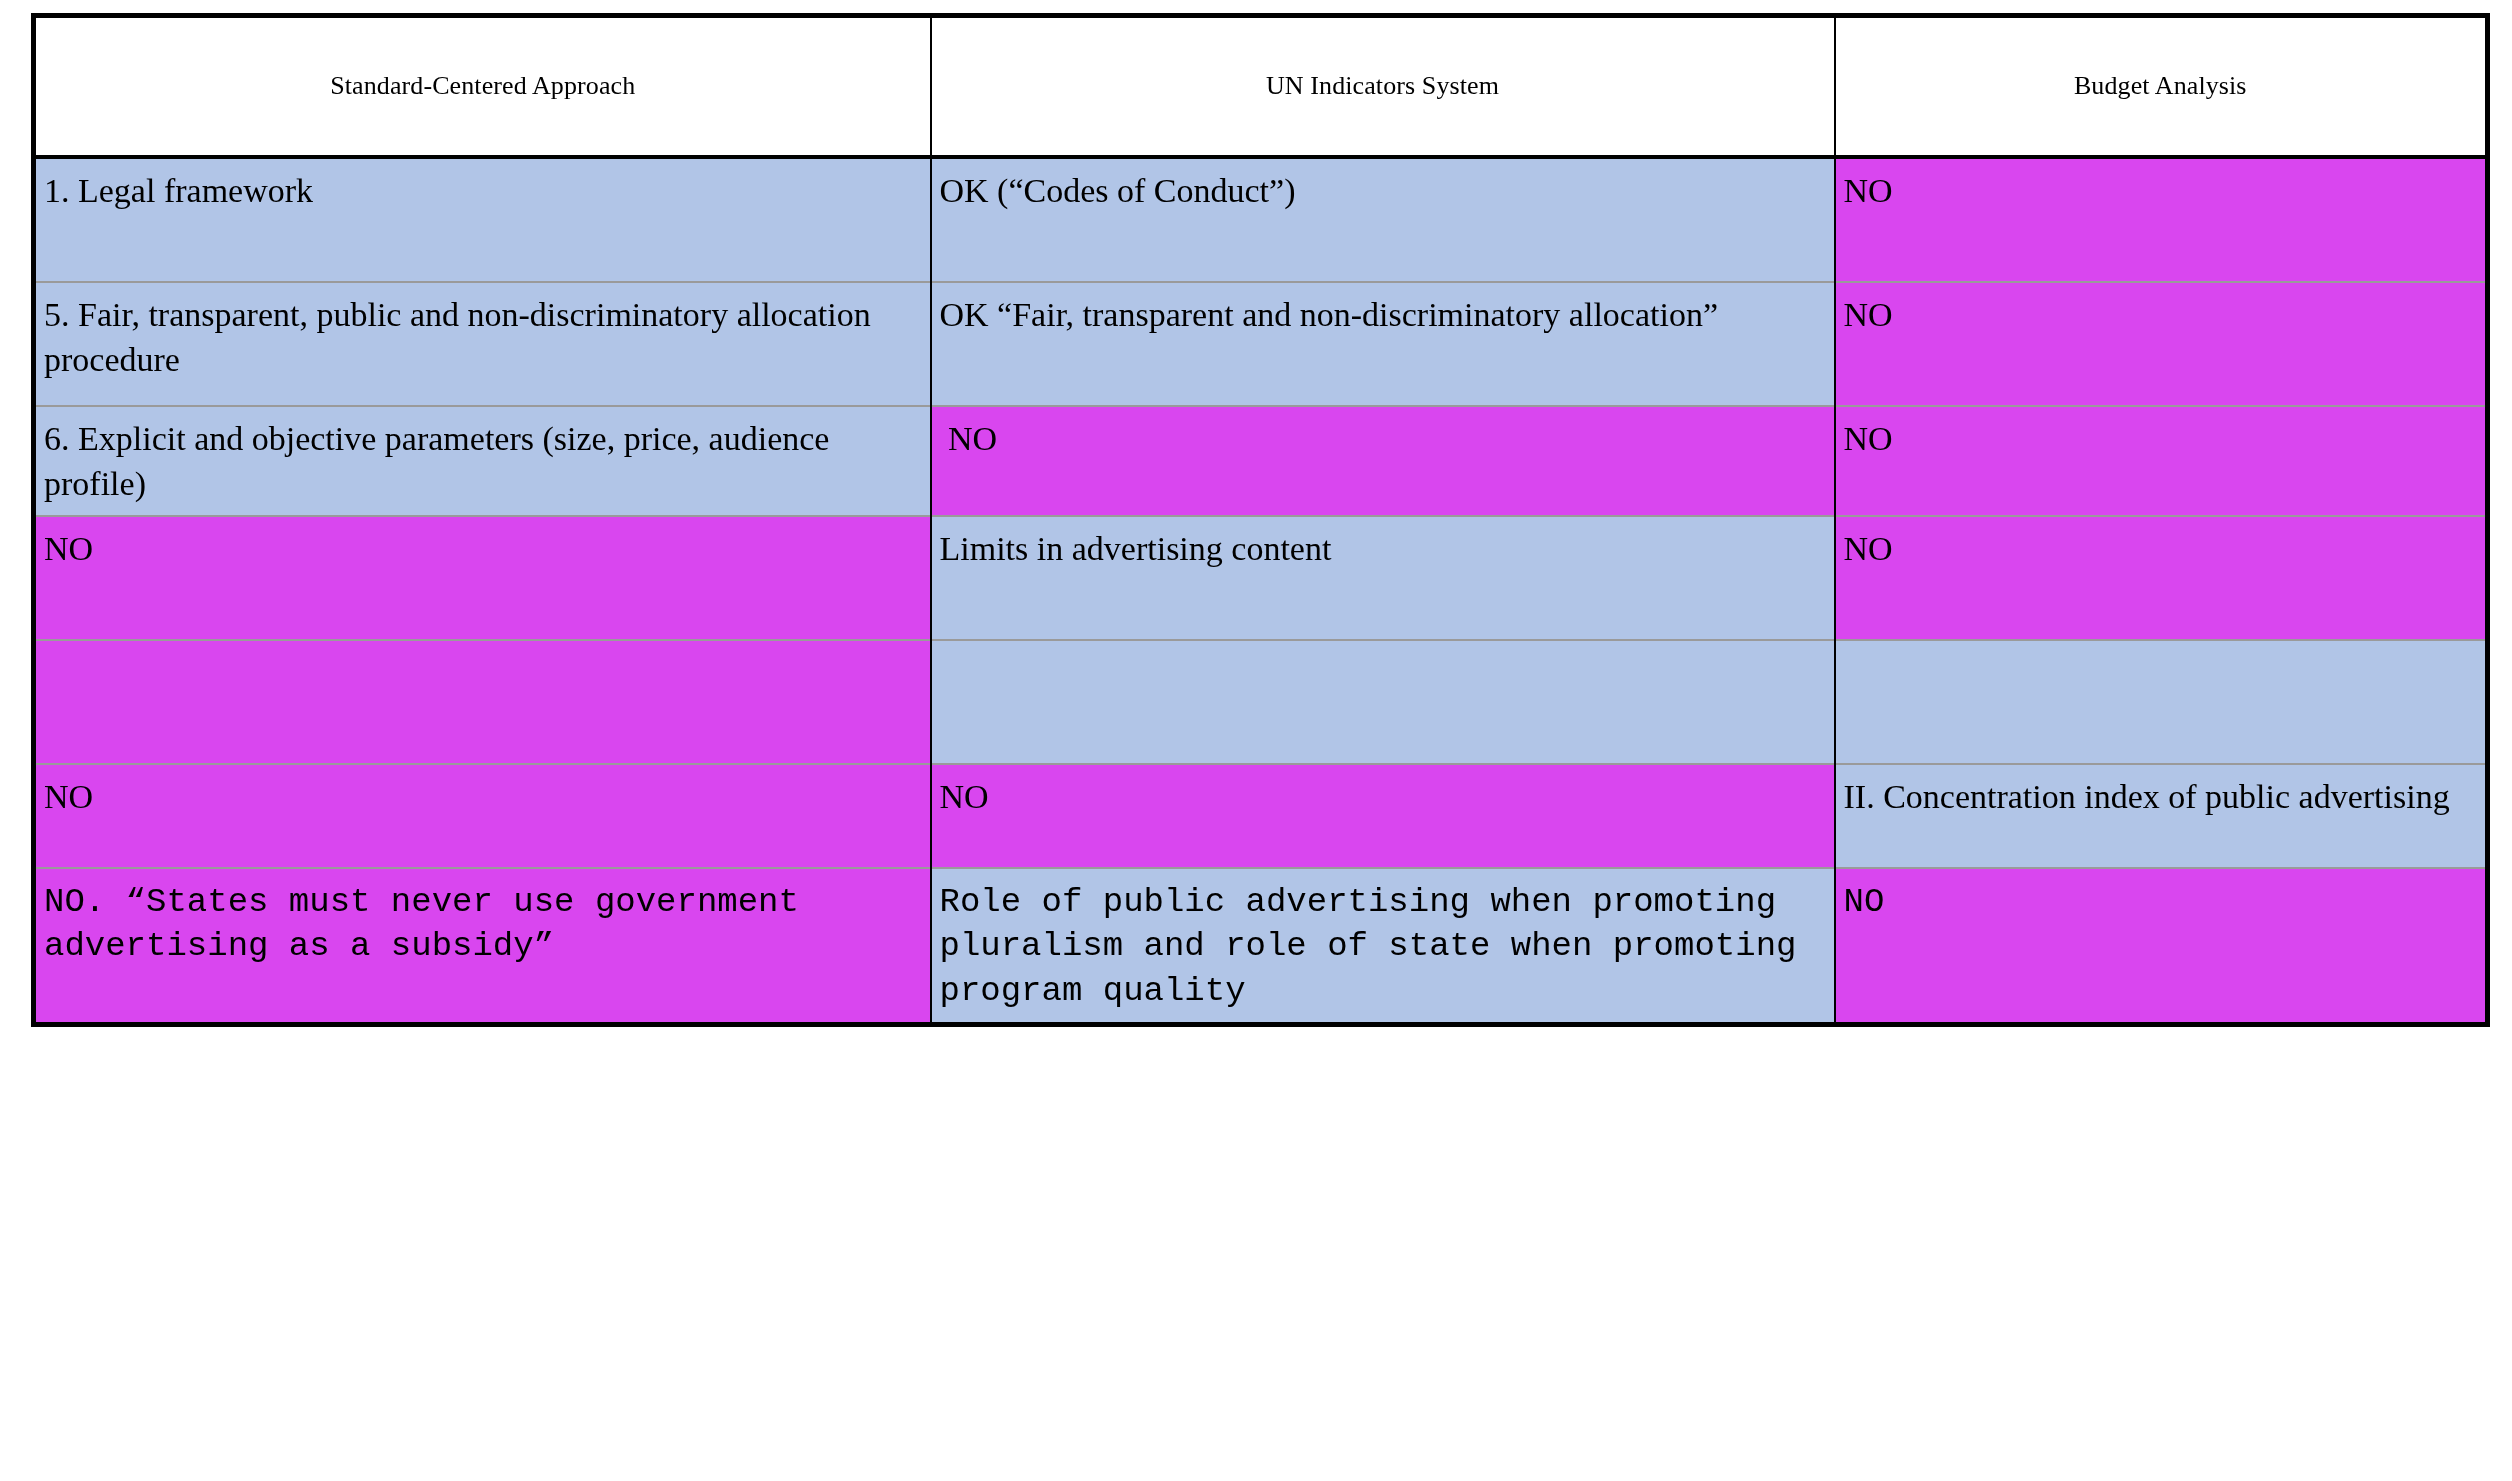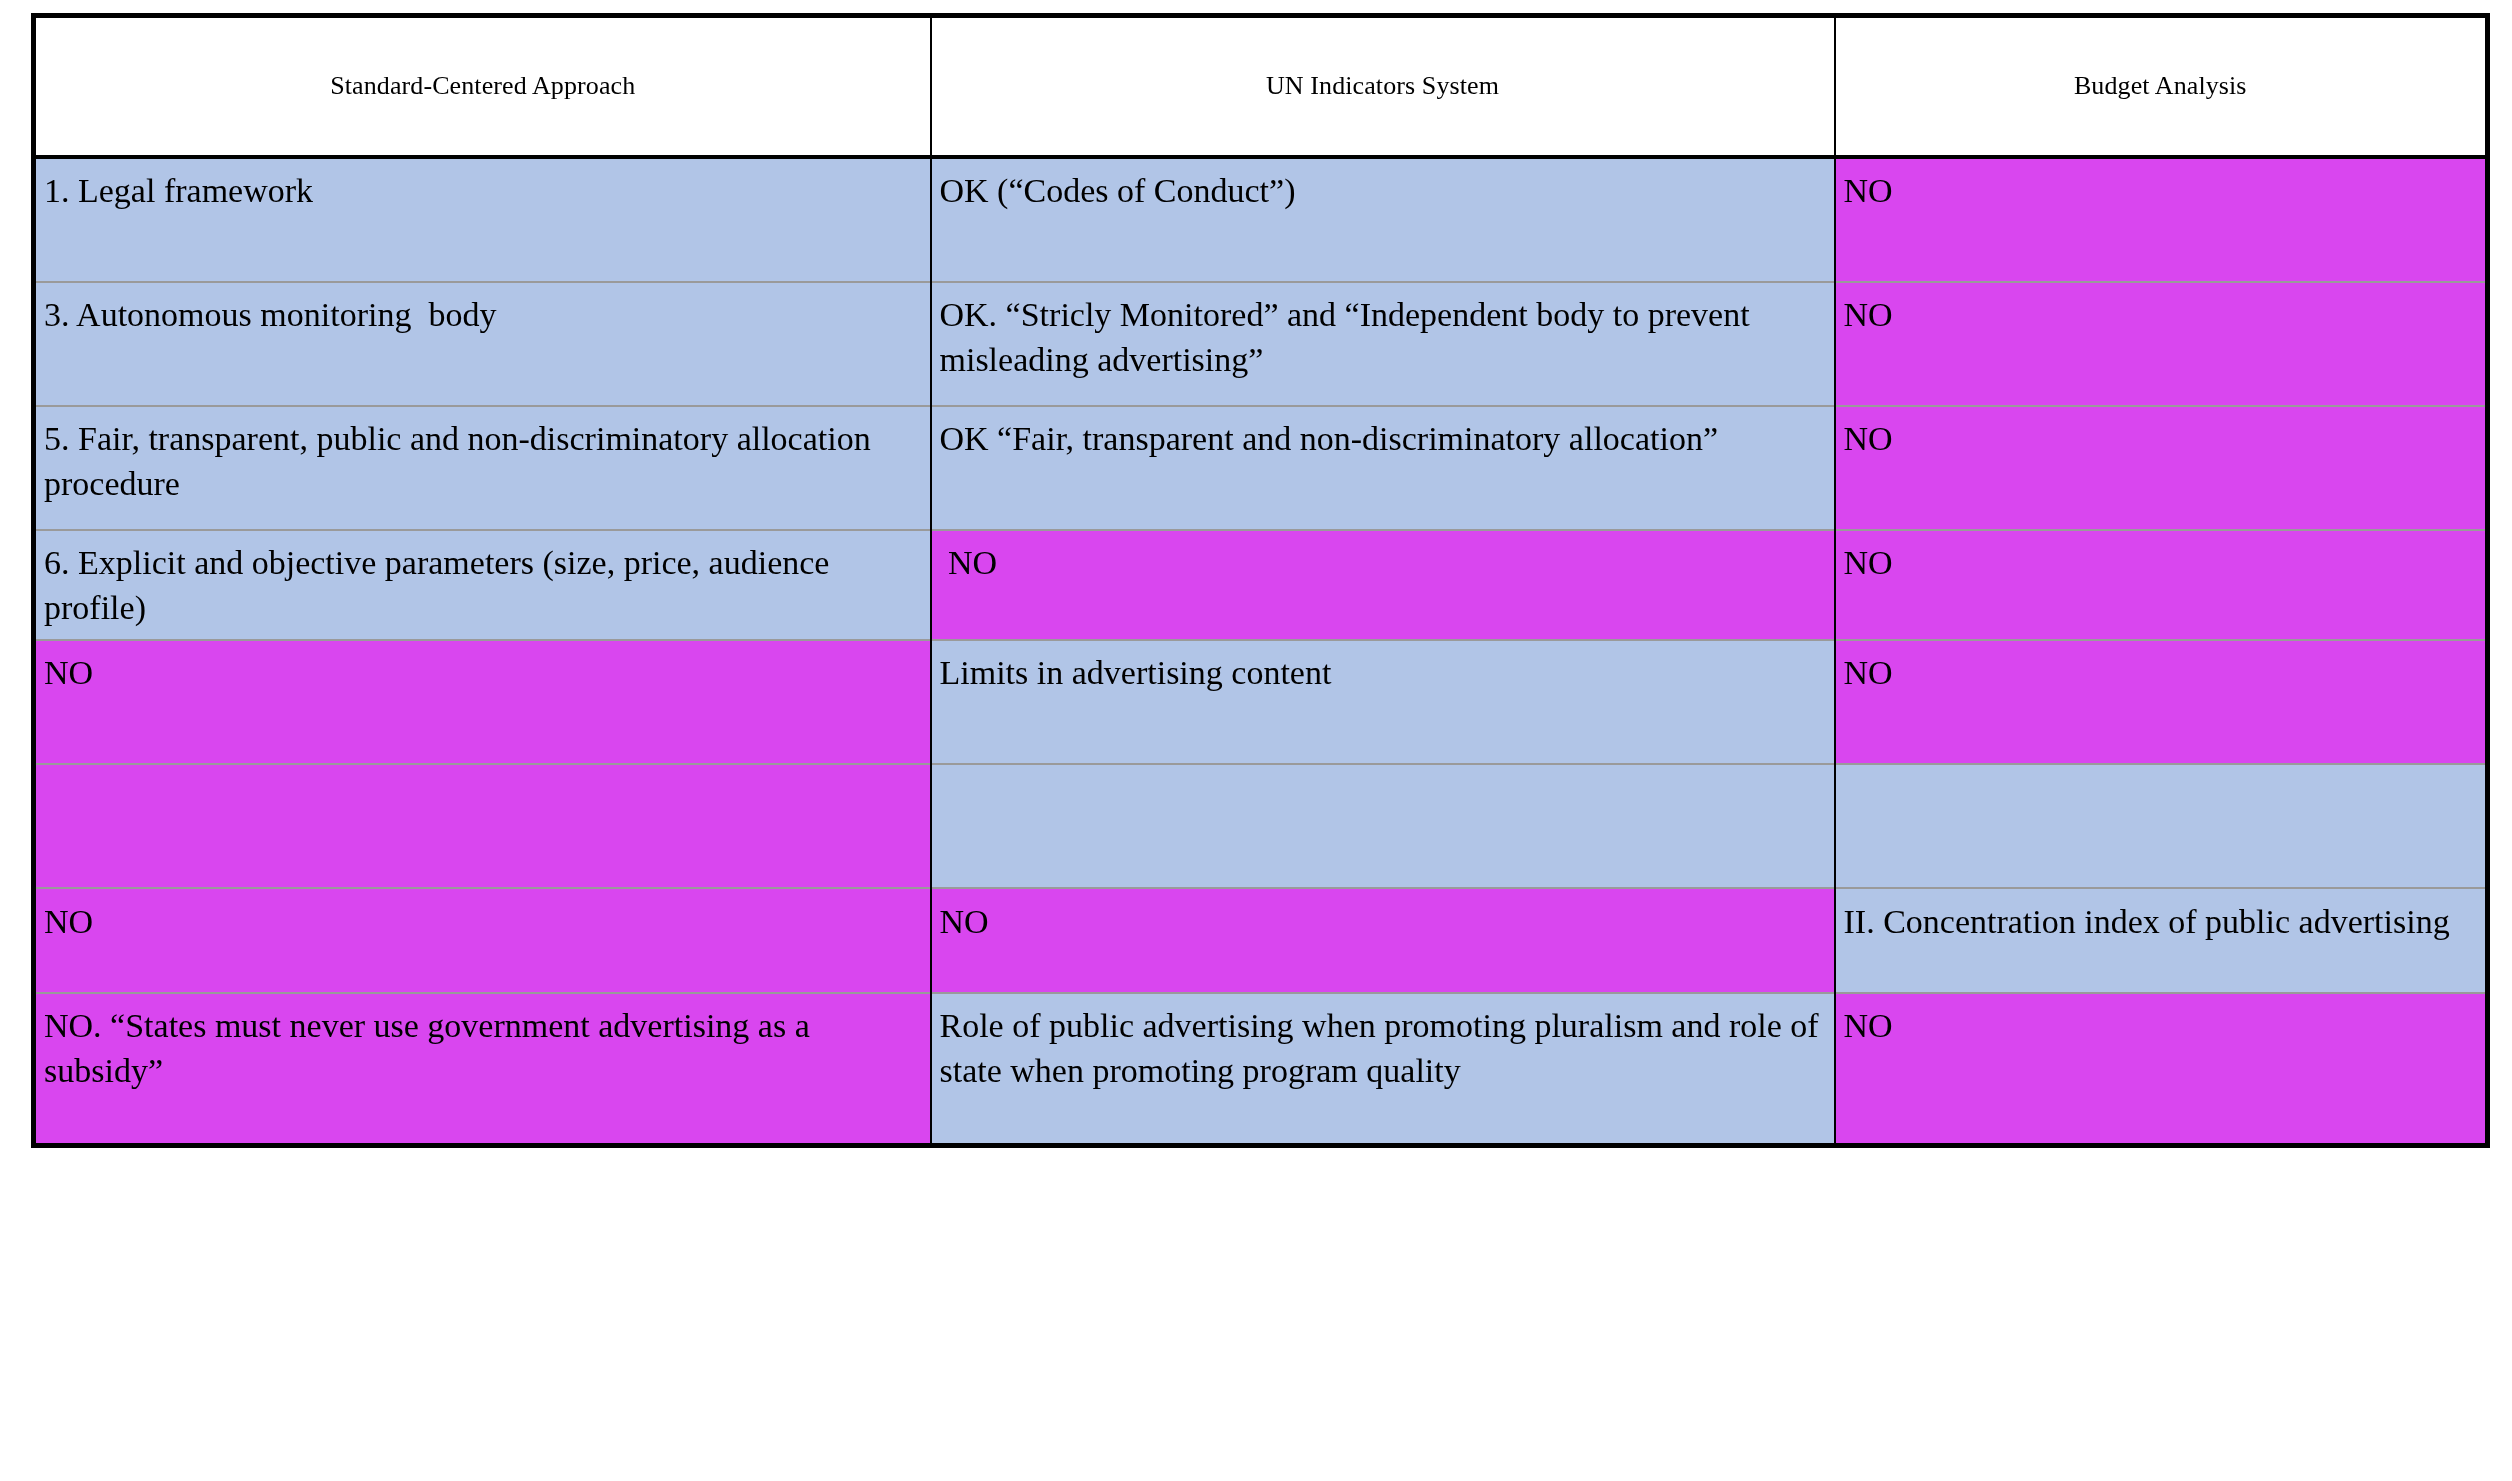--- a/index.html
+++ b/index.html
@@ -63,21 +63,21 @@
   
   tr.r0 td { height: 104px; }
   tr.r1 td { height: 136px; }
   tr.r2 td { height: 104px; }
   tr.r3 td { height: 97px; }
   tr.r4 td { height: 104px; }
   tr.r5 td { height: 74px; }
   tr.r6 td { height: 104px; }
   tr.r7 td { height: 104px; }
   tr.r8 td { height: 84px; }
-  tr.r9 td { height: 131px; }
+  tr.r9 td { height: 131px; font-family: Liberation Mono, monospace; }
 </style>
 </head>
 <body>
 
 <div id="comparison-table-wrap">
   <table class="comparison-table">
     <colgroup>
       <col class="c1">
       <col class="c2">
       <col class="c3">
@@ -86,25 +86,20 @@
       <tr>
         <th>Standard-Centered Approach</th>
         <th>UN Indicators System</th>
         <th class="last-col">Budget Analysis</th>
       </tr>
     </thead>
     <tbody id="table-body">
         <tr class="r0">
           <td class="fill-blue">1. Legal framework</td>
           <td class="fill-blue">OK (“Codes of Conduct”)</td>
-          <td class="fill-gray last-col">NO</td>
-        </tr>
-        <tr class="r2">
-          <td class="fill-blue">3. Autonomous monitoring  body</td>
-          <td class="fill-blue">OK. “Stricly Monitored” and “Independent body to prevent misleading advertising”</td>
           <td class="fill-gray last-col">NO</td>
         </tr>
         <tr class="r4">
           <td class="fill-blue">5. Fair, transparent, public and non-discriminatory allocation procedure</td>
           <td class="fill-blue">OK “Fair, transparent and non-discriminatory allocation”</td>
           <td class="fill-gray last-col">NO</td>
         </tr>
         <tr class="r5">
           <td class="fill-blue">6. Explicit and objective parameters (size, price, audience profile)</td>
           <td class="fill-gray"> NO</td>

